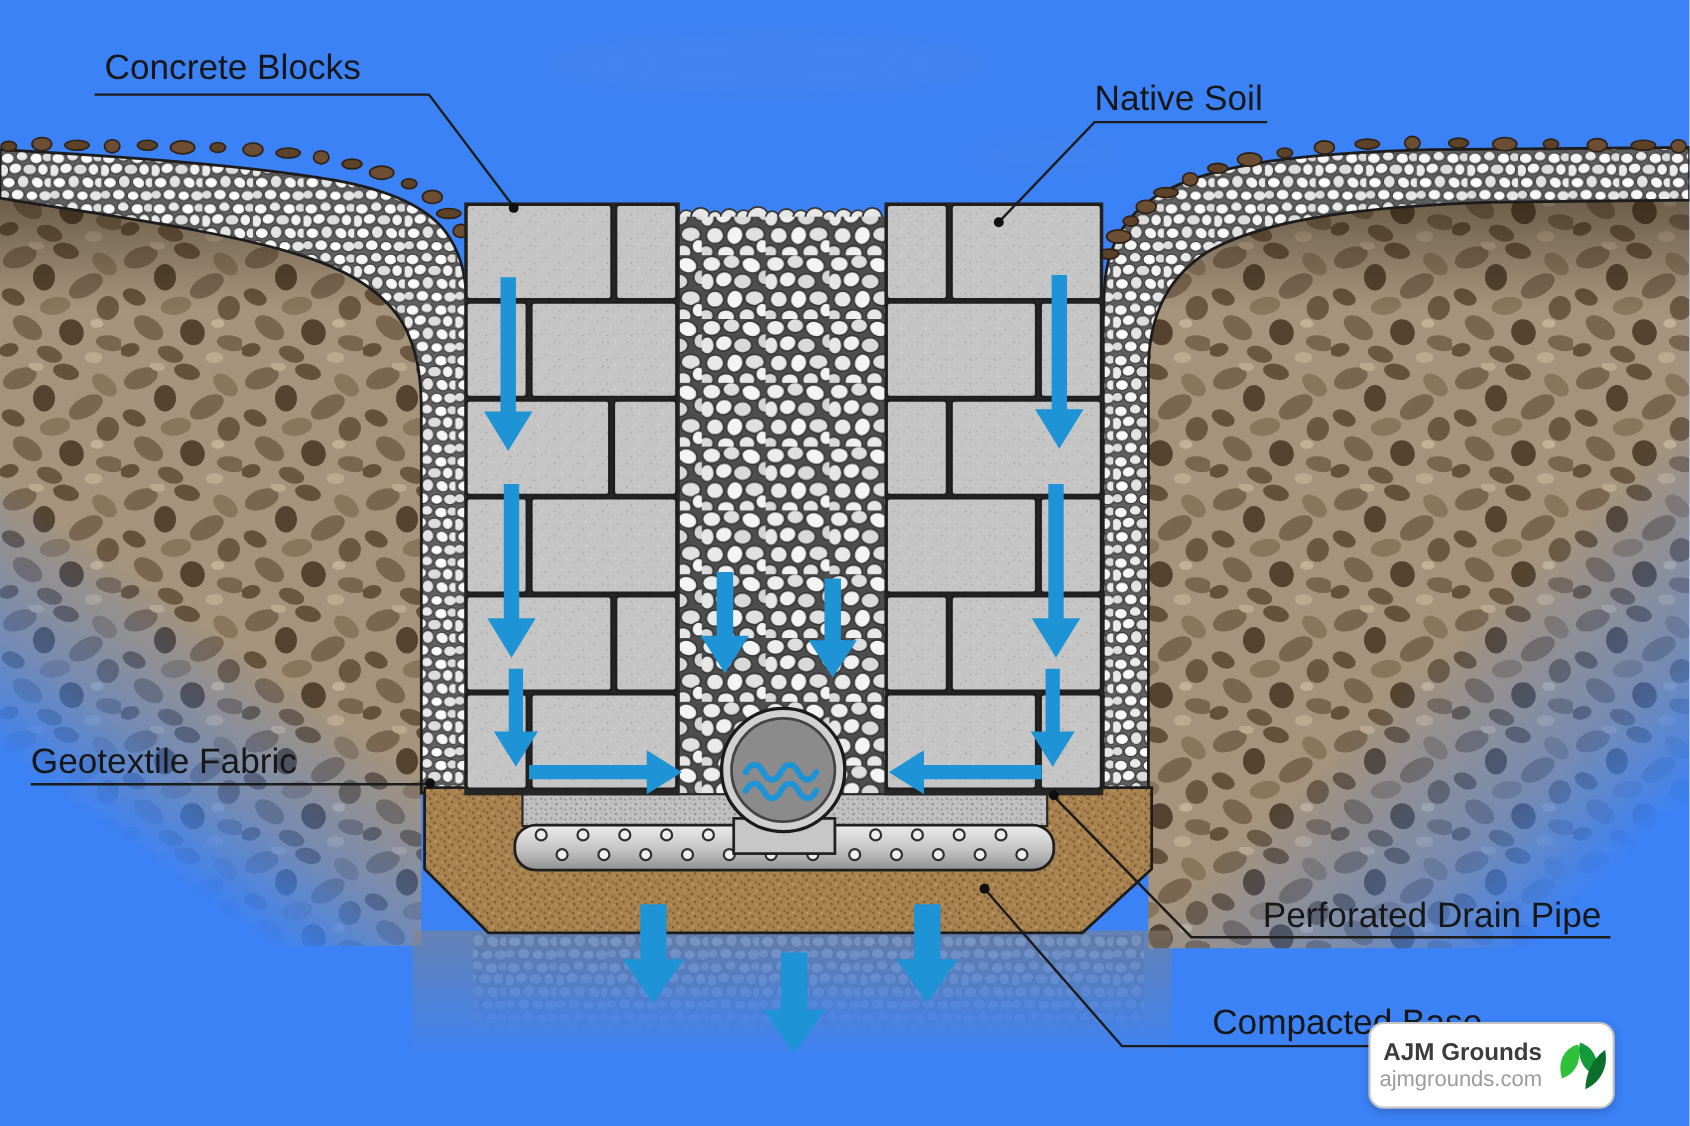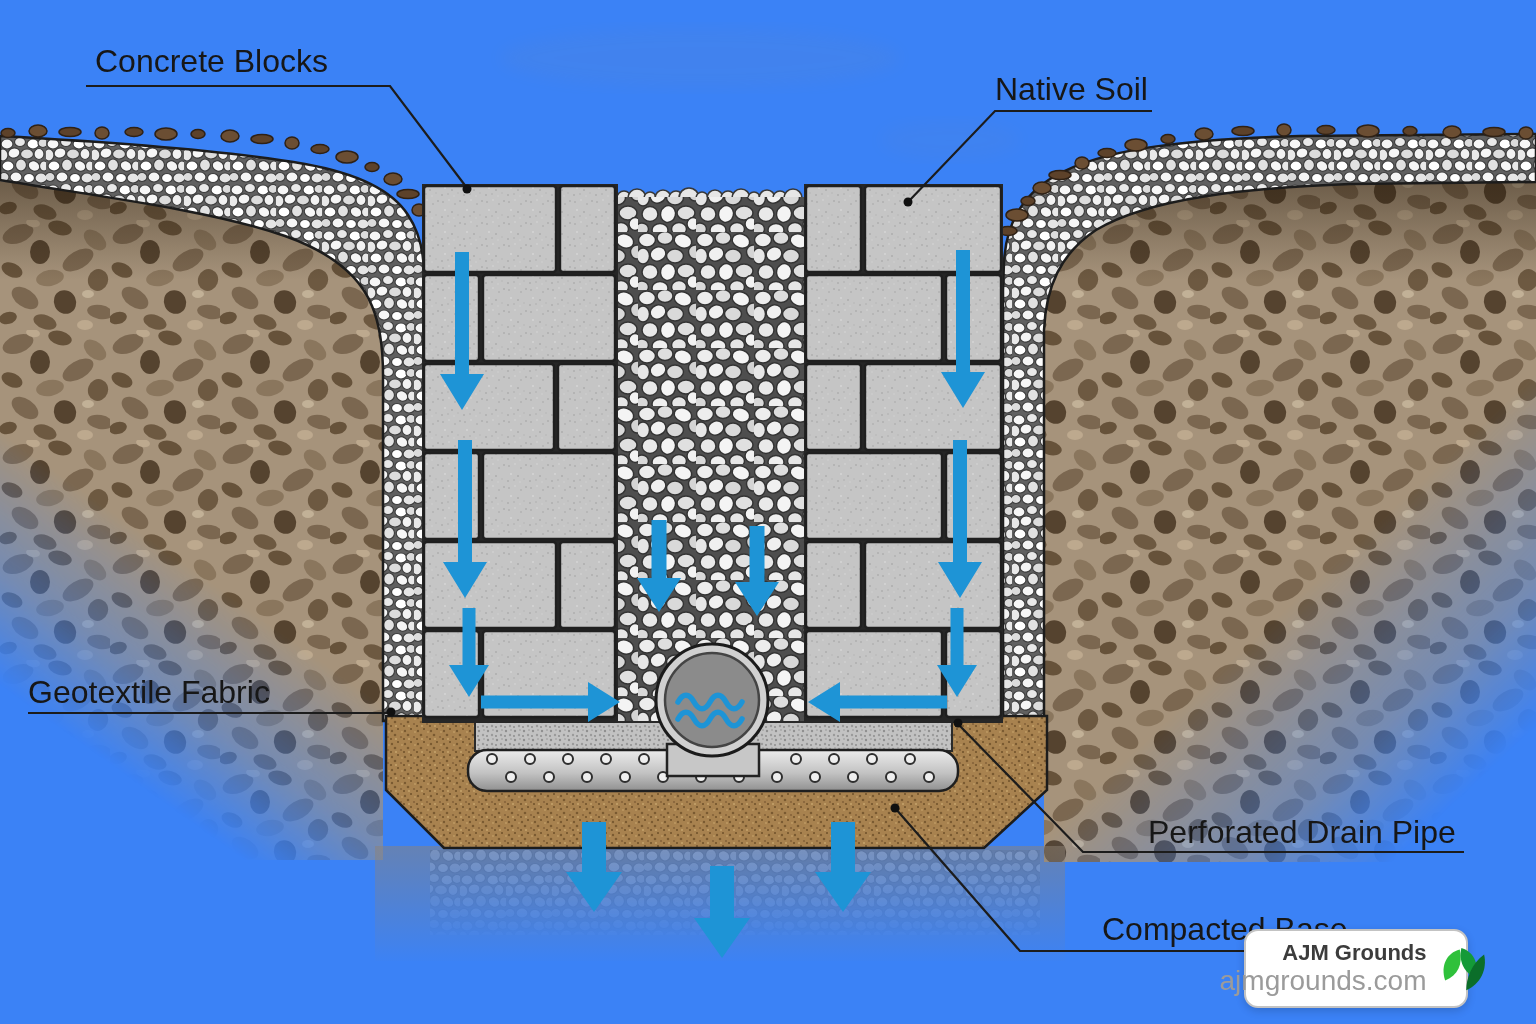--- a/index.html
+++ b/index.html
@@ -5,25 +5,25 @@
   html,body{margin:0;padding:0;background:#ffffff;}
   .stage{position:relative;width:1536px;height:1024px;background:#3b82f6;overflow:hidden;
          font-family:"Liberation Sans", sans-serif;}
   .stage svg.scene{position:absolute;left:0;top:0;}
   svg text{font-family:"Liberation Sans", sans-serif;}
   .diagram-label{font-size:32px;fill:#171717;}
   
   .wm-card{position:absolute;left:1244px;top:929px;width:224px;height:79px;
            background:#ffffff;border:2px solid #c3c3c3;border-radius:14px;
            box-shadow:0 3px 8px rgba(0,0,0,.16);
-           display:flex;align-items:center;justify-content:center;
+           display:flex;align-items:center;justify-content:flex-start;
            gap:10px;padding:0 12px 0 8px;box-sizing:border-box;}
   .wm-text{text-align:right;line-height:1.15;}
   .wm-brand{font-weight:bold;font-size:22px;color:#3c3c3c;}
-  .wm-site{font-size:28px;color:#9b9b9b;}
+  .wm-site{font-size:20px;color:#9b9b9b;}
   .wm-logo{flex:0 0 auto;width:52px;height:50px;}
 </style>
 </head>
 <body>
 
 <div class="stage">
 <svg class="scene" width="1536" height="1024" viewBox="0 0 1536 1024">
   <defs>
     <filter id="blur8">
           <feGaussianBlur stdDeviation="8"></feGaussianBlur>

